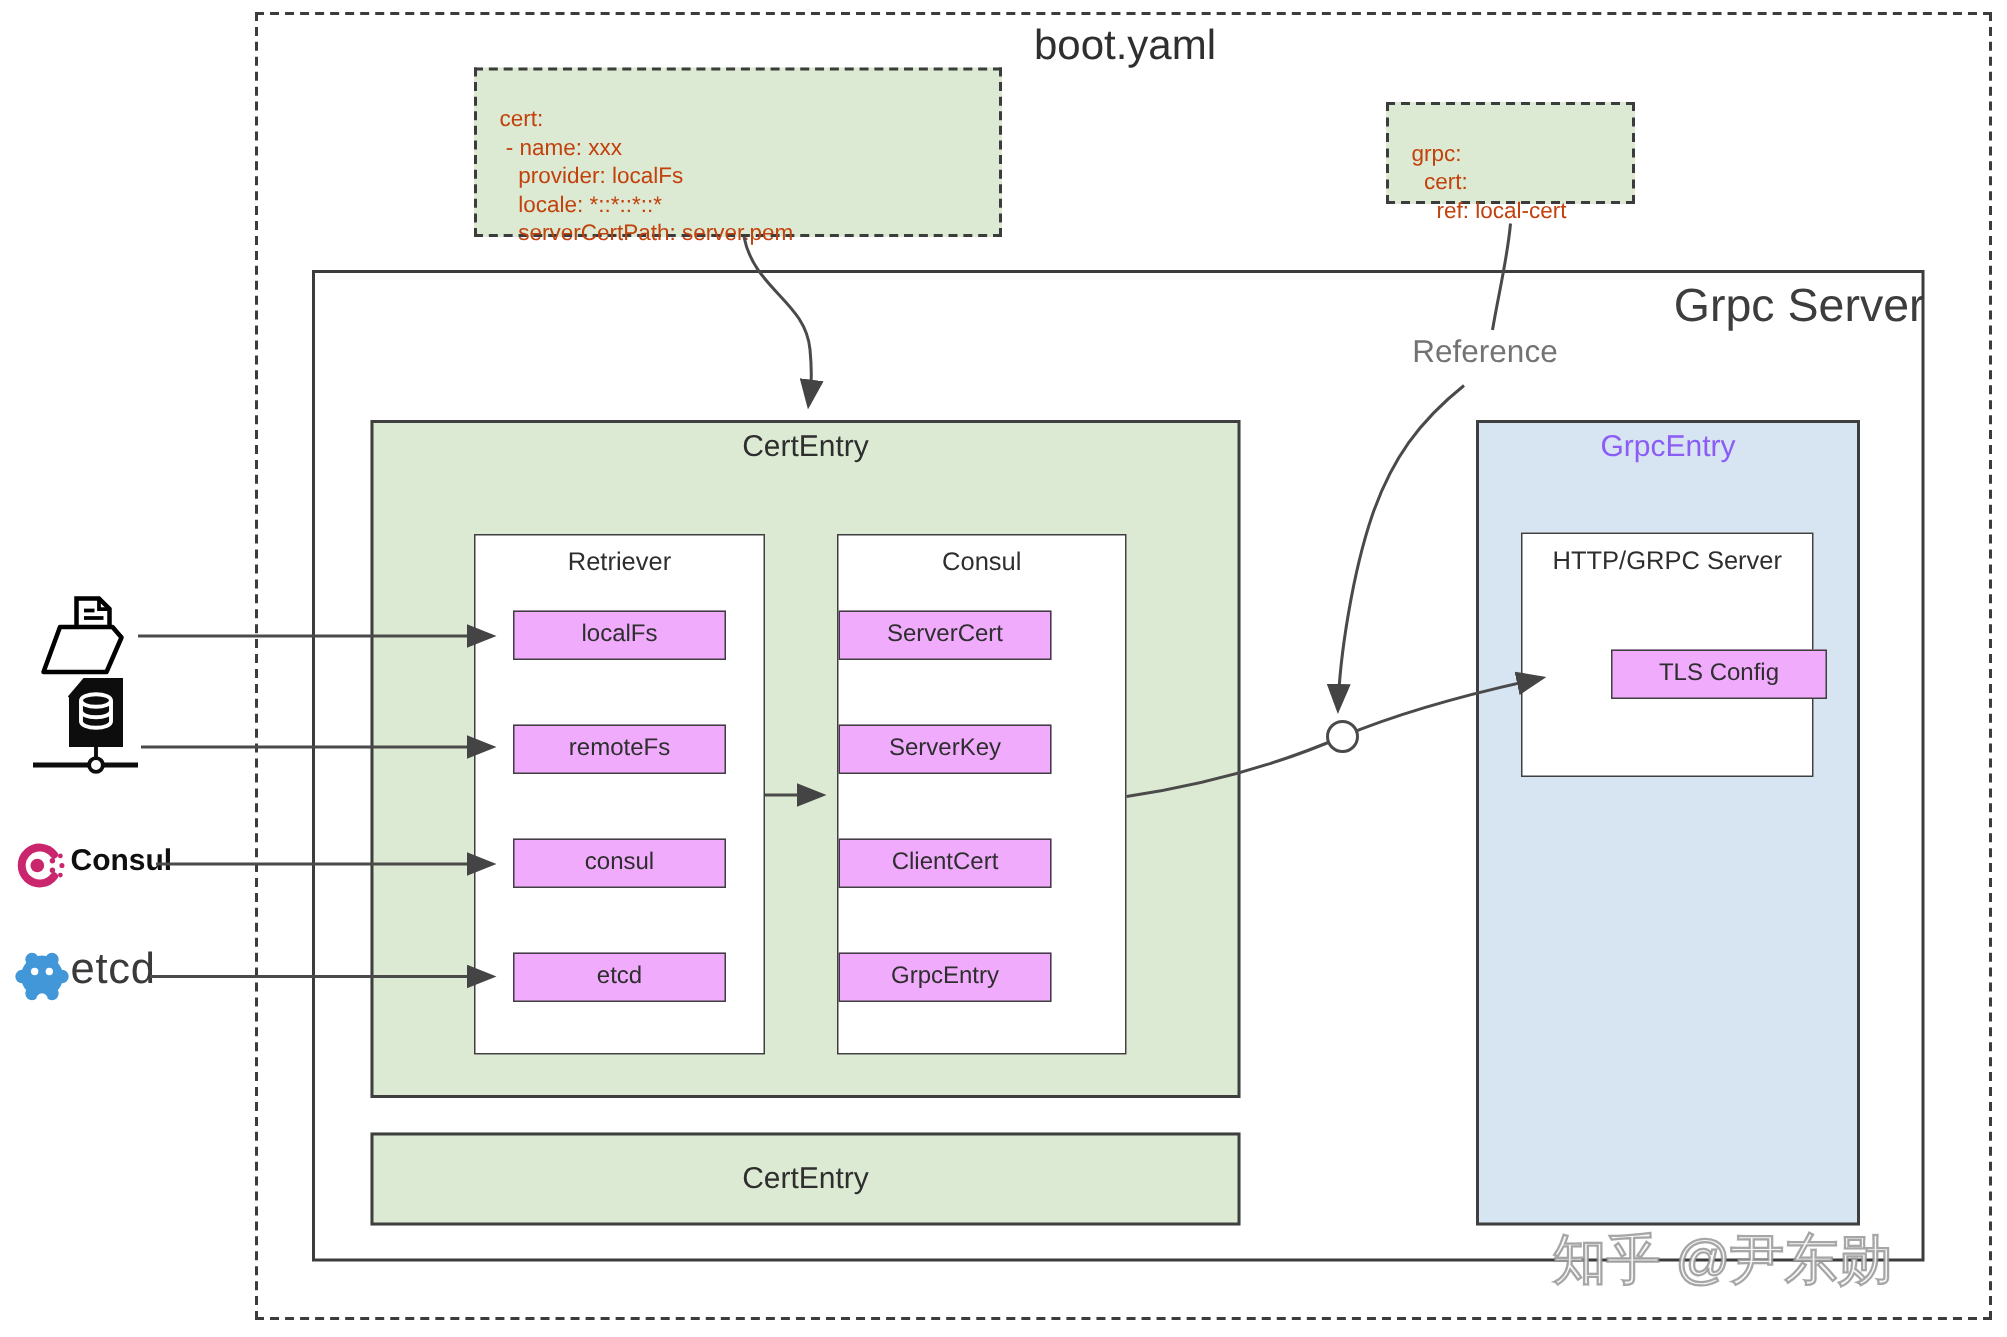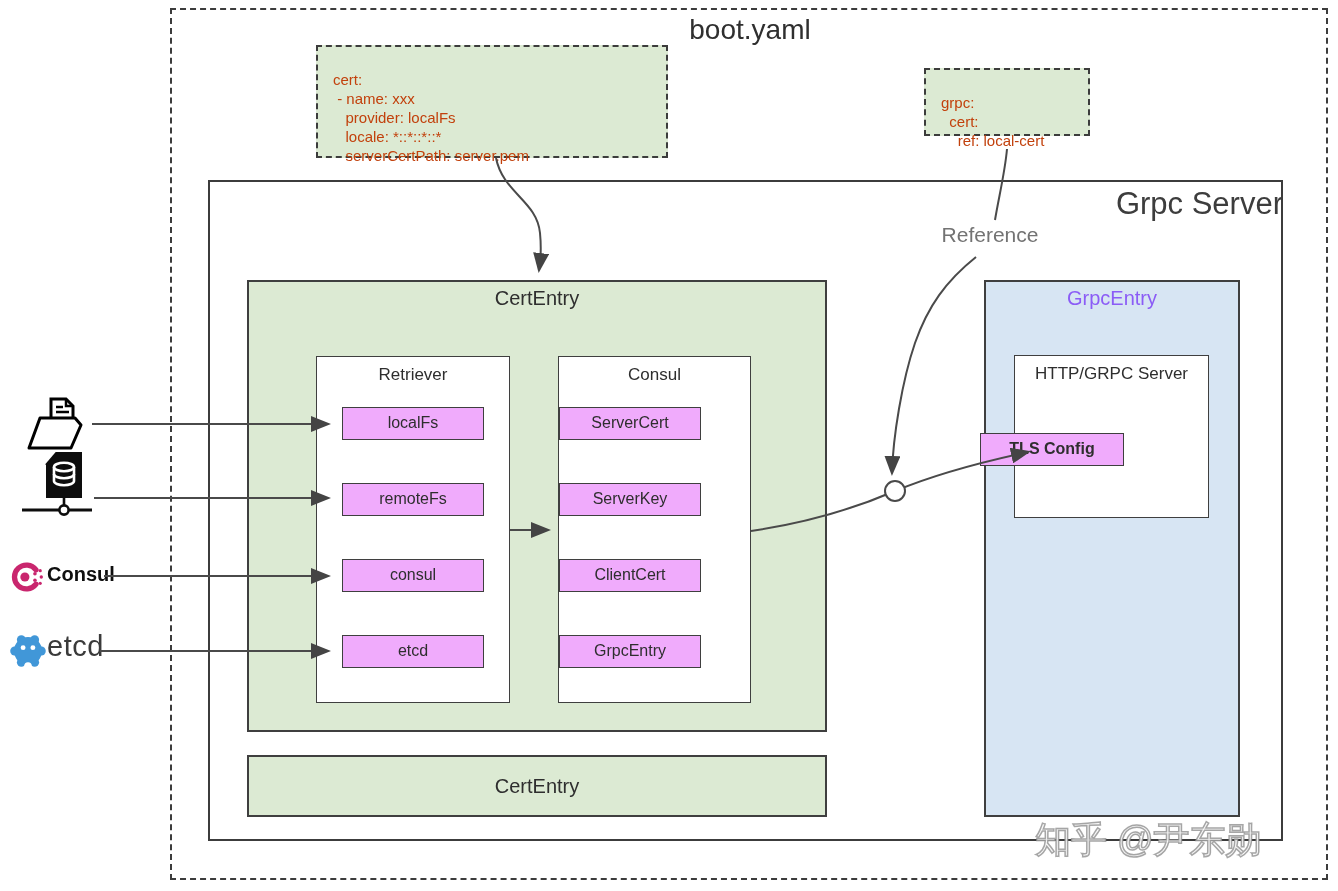--- a/index.html
+++ b/index.html
@@ -30,21 +30,21 @@
   .r-item{left:342px;}
   .s-item{left:559px;}
   .row1{top:407px;} .row2{top:483px;} .row3{top:559px;} .row4{top:635px;}
 
   .cert-entry-bottom{left:247px;top:755px;width:580px;height:62px;background:#dcead3;
             border:2px solid #3f3f3f;text-align:center;font-size:20px;line-height:58px;color:#2e2e2e;}
 
   .grpc-entry{left:984px;top:280px;width:256px;height:537px;background:#d7e5f3;border:2px solid #3f3f3f;}
   .grpc-entry-title{left:984px;top:287px;width:256px;text-align:center;font-size:20px;color:#8b5cf6;}
   .http-server{left:1014px;top:355px;width:195px;height:163px;}
-  .tls-box{left:980px;top:433px;font-weight:bold;}
+  .tls-box{left:1074px;top:433px;}
 
   .consul-label{left:47px;top:563px;font-size:20px;font-weight:bold;color:#0f0f0f;}
   .etcd-label{left:47px;top:630px;font-size:29px;color:#3a3a3a;letter-spacing:0.5px;}
 
   .watermark{left:1035px;top:816px;width:300px;font-size:36px;color:rgba(255,255,255,0.9);
              -webkit-text-stroke:1.5px rgba(140,140,140,0.75);
              text-shadow:0 0 1px rgba(150,150,150,0.6);z-index:50;white-space:nowrap;}
 
   svg.overlay{position:absolute;left:0;top:0;width:1338px;height:891px;pointer-events:none;z-index:20;}
   .icon{z-index:5;}

